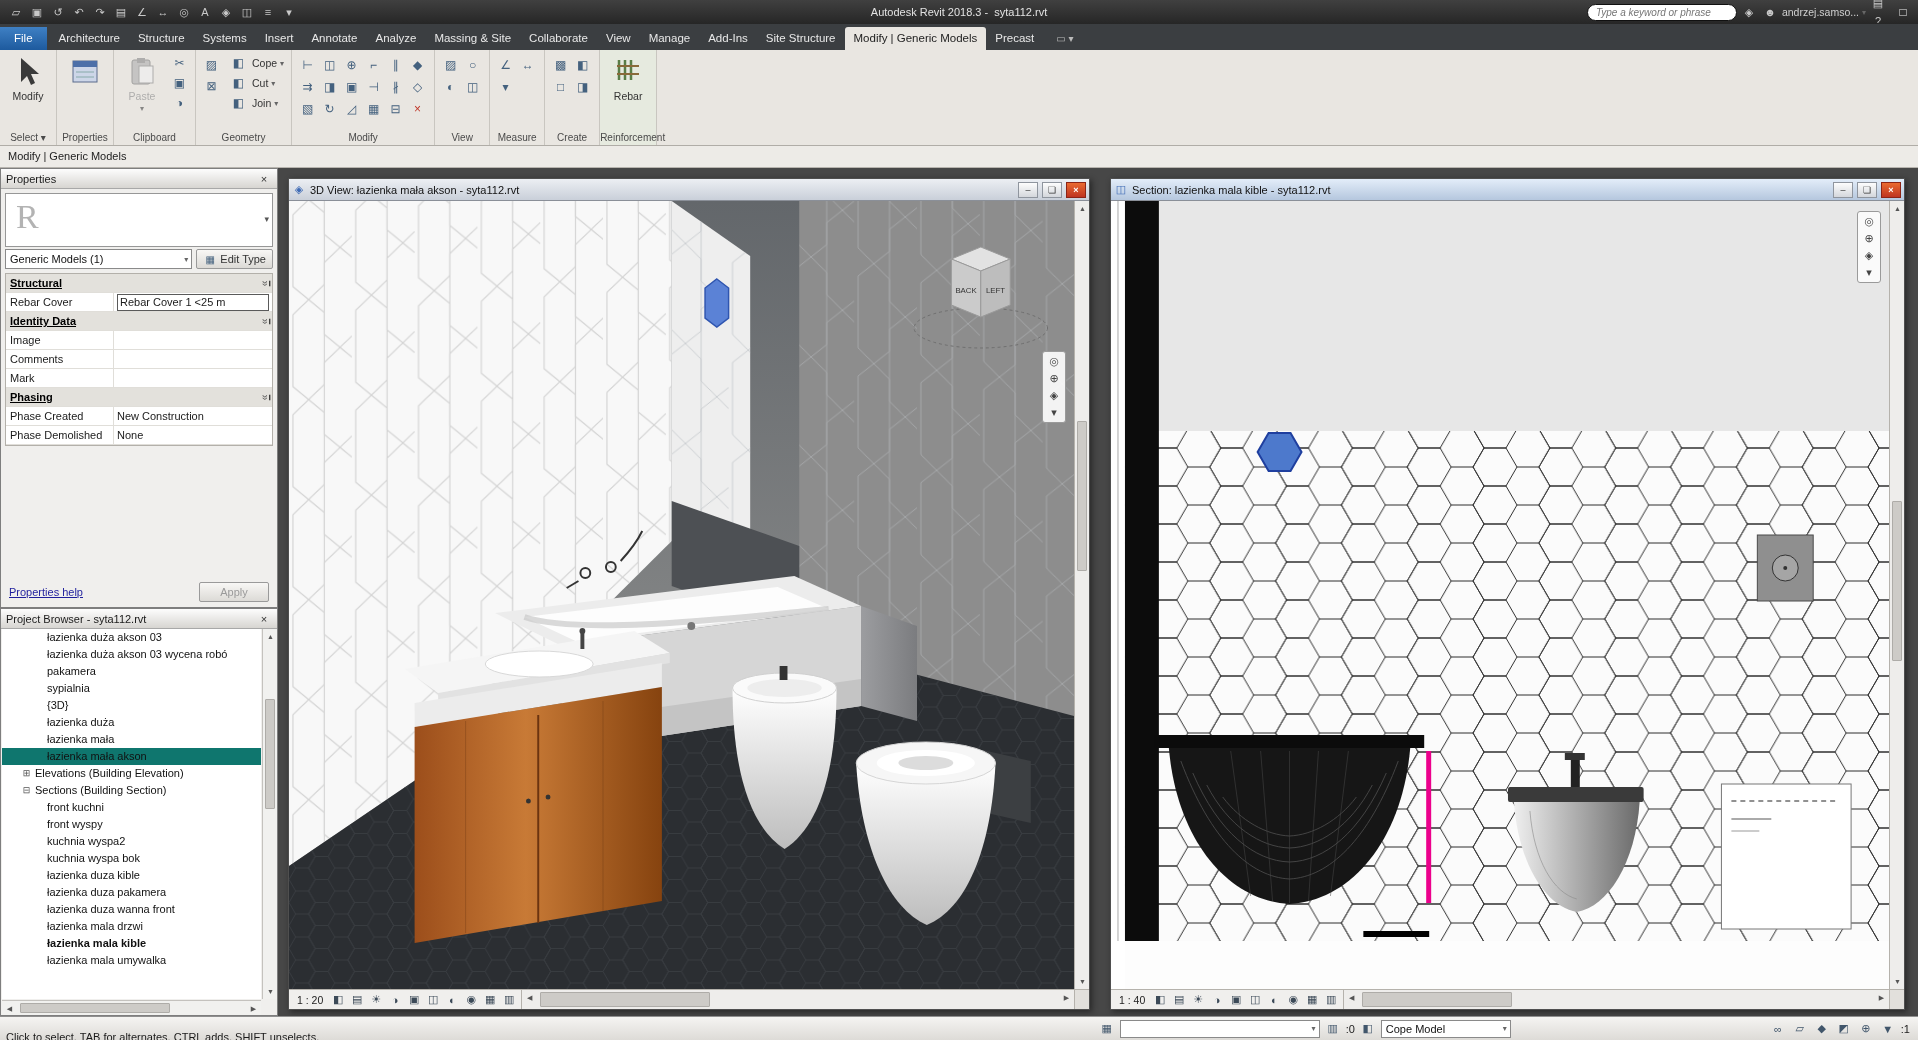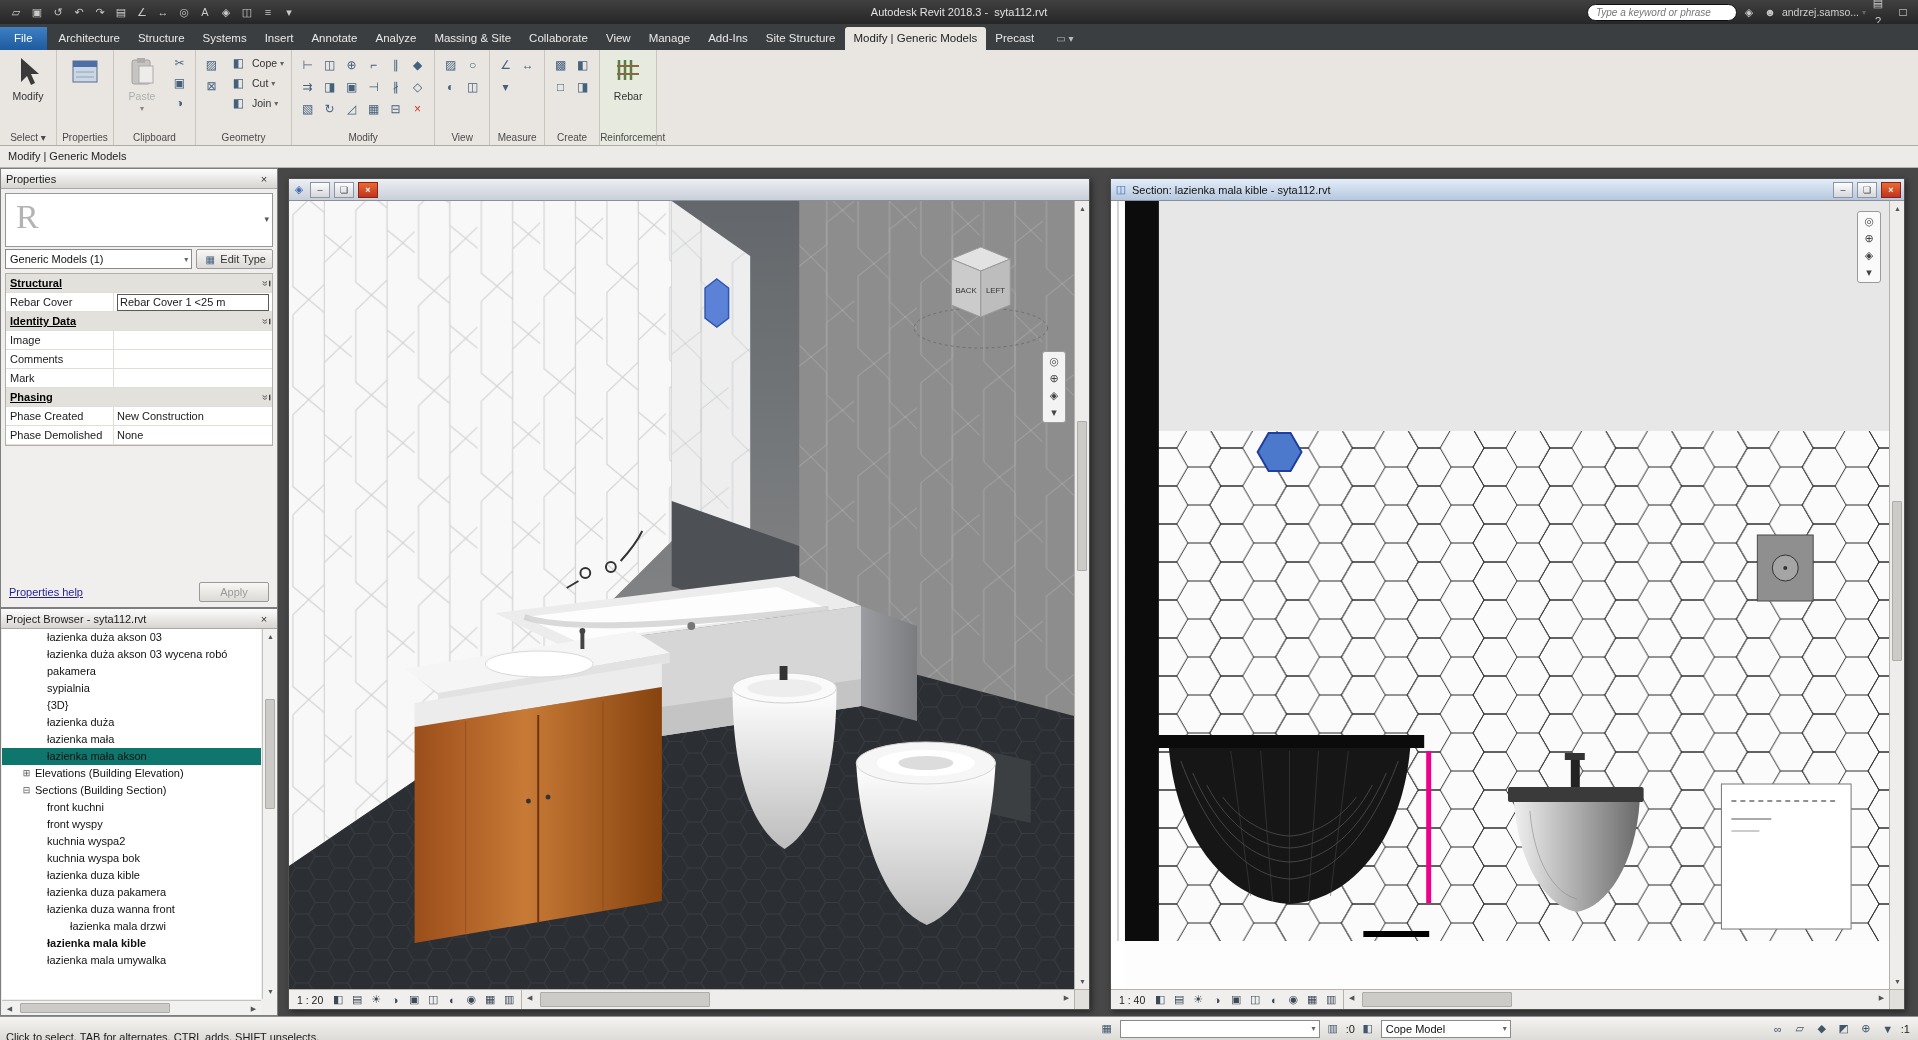--- a/index.html
+++ b/index.html
@@ -477,21 +477,21 @@
         </div>
         <div class="titem" style="padding-left: 45px;">
           <span>łazienka duza kible</span>
         </div>
         <div class="titem" style="padding-left: 45px;">
           <span>łazienka duza pakamera</span>
         </div>
         <div class="titem" style="padding-left: 45px;">
           <span>łazienka duza wanna front</span>
         </div>
-        <div class="titem" style="padding-left: 45px; margin-left: 23px;">
+        <div class="titem" style="padding-left: 45px;">
           <span>łazienka mala drzwi</span>
         </div>
         <div class="titem bold" style="padding-left: 45px;">
           <span>łazienka mala kible</span>
         </div>
         <div class="titem" style="padding-left: 45px;">
           <span>łazienka mala umywalka</span>
         </div>
       </div>
     <div class="vsb">
@@ -502,20 +502,21 @@
     <div class="hsb">
       <span class="sbarrow" style="left:0">◀</span>
       <span class="sbarrow" style="right:0">▶</span>
       <span class="sbthumb" style="top:2px;bottom:2px;left:18px;width:150px"></span>
     </div>
   </div>
 
   <div id="win3d" class="vwin">
     <div class="vwin-h">
       <span class="vicon">◈</span>
+      <span class="wt">3D View: łazienka mała akson - syta112.rvt</span>
       <span class="wbt">–</span>
       <span class="wbt">❏</span>
       <span class="wbt close">×</span>
     </div>
     <div class="vwin-c">
       <svg viewBox="0 0 800 788" preserveAspectRatio="none">
         <defs>
           <linearGradient id="bg3d" x1="0" y1="0" x2="0" y2="1">
             <stop offset="0" stop-color="#63676b"></stop>
               <stop offset="1" stop-color="#9c9c9a"></stop>

